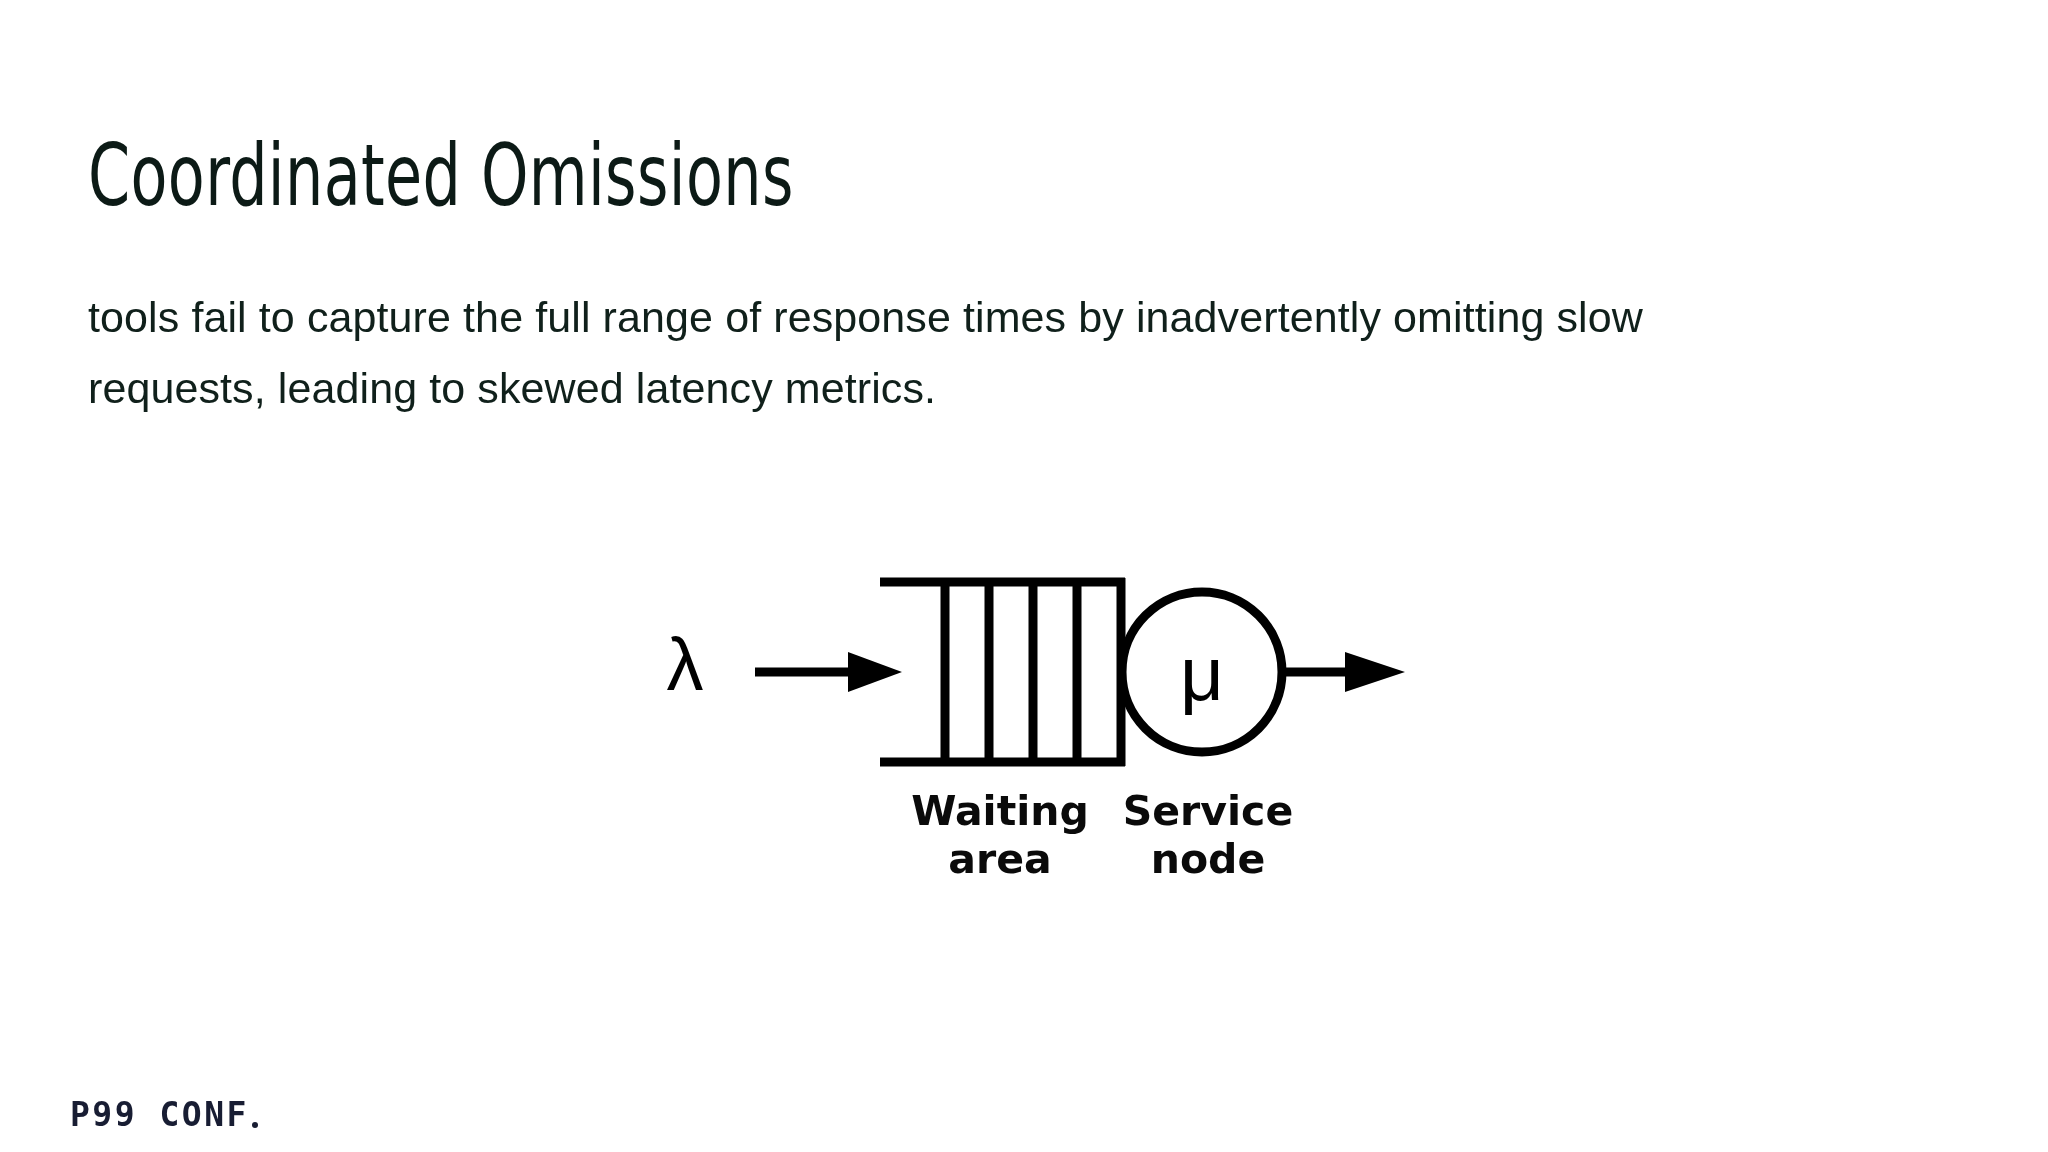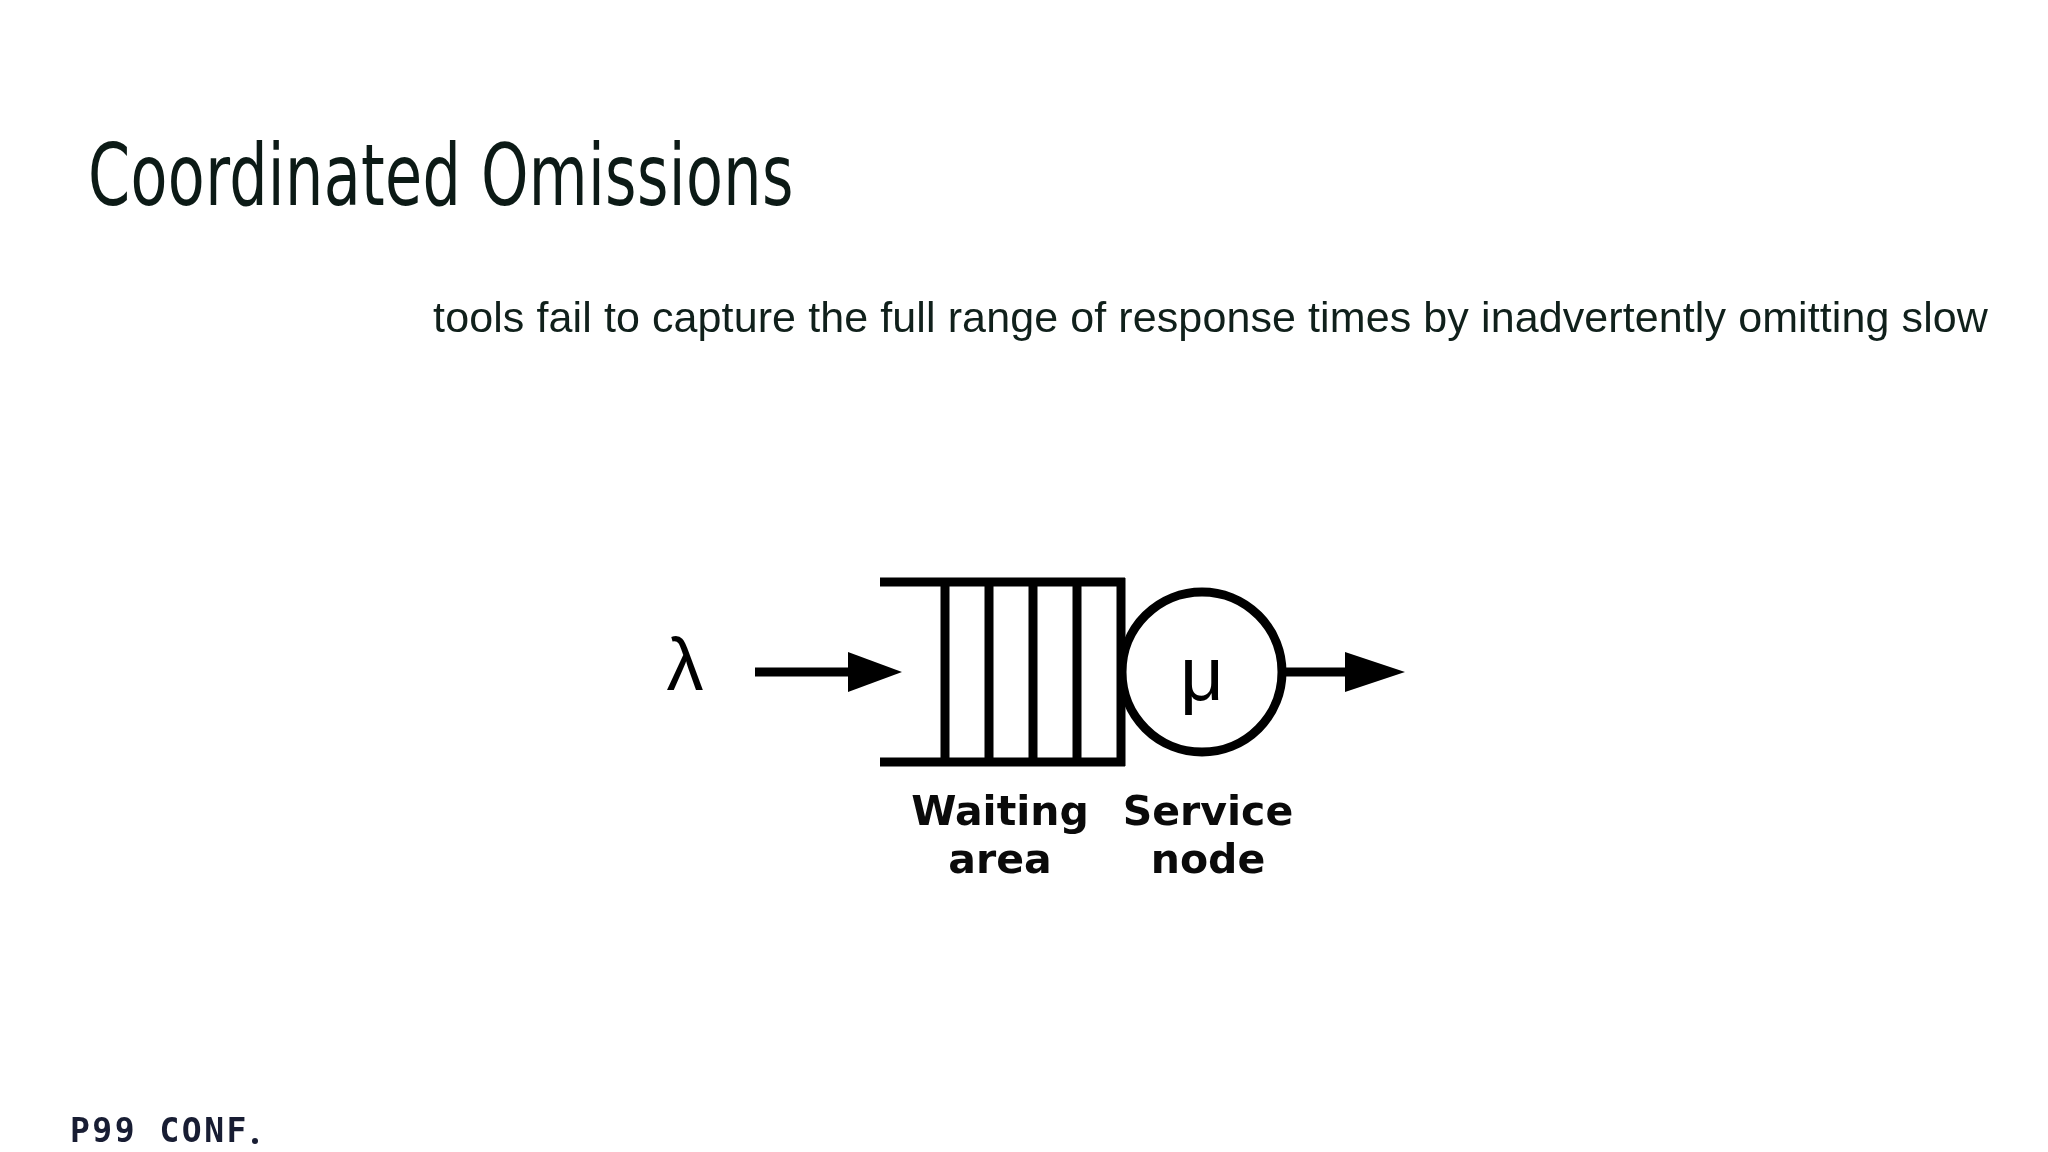--- a/index.html
+++ b/index.html
@@ -14,21 +14,20 @@
     font-family: "Liberation Sans", sans-serif;
     -webkit-font-smoothing: antialiased;
   }
 
   .slide {
     position: relative;
     width: 2048px;
     height: 1152px;
     background: #ffffff;
     box-sizing: border-box;
-    text-align: right;
   }
 
   
   .slide-title {
     position: absolute;
     left: 88px;
     top: 72px;
     font-family: "DejaVu Sans Condensed", "Liberation Sans Narrow", "Liberation Sans", sans-serif;
     font-stretch: condensed;
     font-size: 86px;
@@ -79,41 +78,41 @@
     left: 70px;
     top: 1098px;
     display: flex;
     align-items: flex-end;
     font-family: "DejaVu Sans Mono", "Liberation Mono", monospace;
     font-size: 33px;
     font-weight: 700;
     letter-spacing: 2.5px;
     color: #181d33;
     line-height: 1;
-    margin-top: 16px;
   }
   .footer-logo .logo-dot {
     display: inline-block;
     width: 6px;
     height: 6px;
     border-radius: 50%;
     background: #181d33;
     margin-left: 3px;
     margin-bottom: 3px;
   }
 </style>
 </head>
 <body>
 
 <div class="slide">
 
   <h1 class="slide-title">Coordinated Omissions</h1>
 
   <div class="body-copy">
     <span class="body-line">tools fail to capture the full range of response times by inadvertently omitting slow</span>
+    <span class="body-line">requests, leading to skewed latency metrics.</span>
   </div>
 
   <div class="diagram">
     <svg viewBox="0 0 820 340" xmlns="http://www.w3.org/2000/svg">
 
       <text x="55" y="130" font-family="'Liberation Sans', sans-serif" font-size="74" font-weight="400" fill="#000000" text-anchor="middle">λ</text>
 
       <g>
         <line x1="125" y1="112" x2="225" y2="112" stroke="#000000" stroke-width="9"></line>
         <polygon points="218,92 272,112 218,132" fill="#000000"></polygon>

